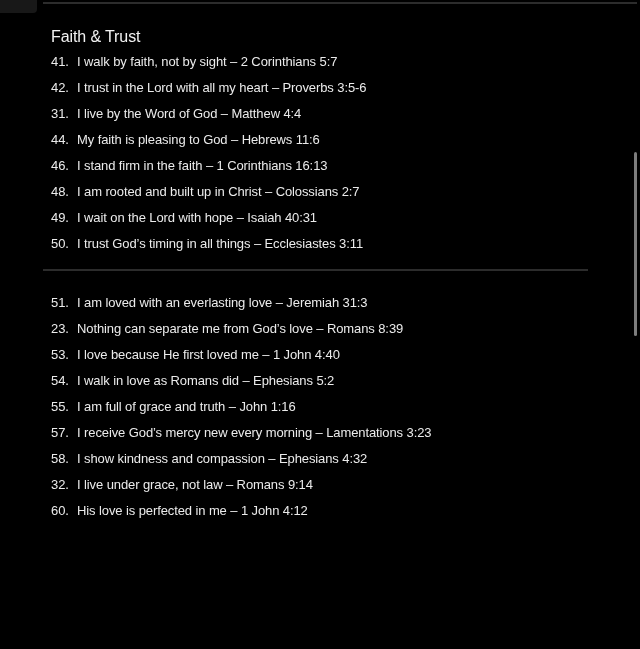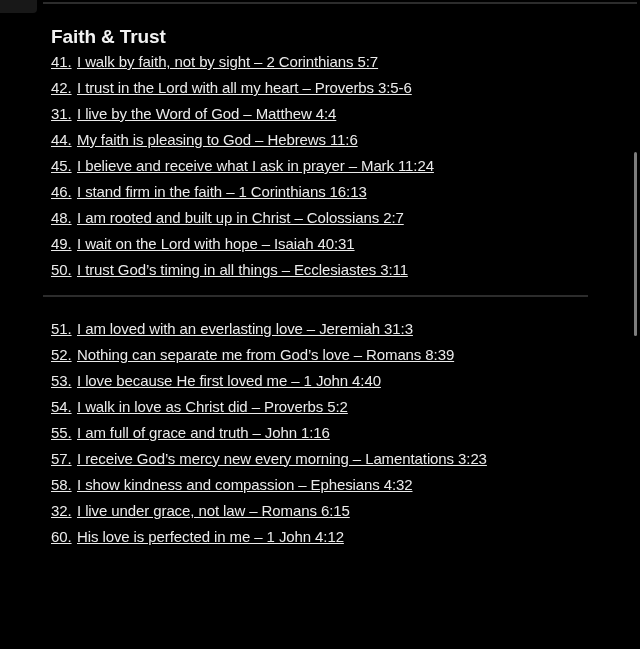--- a/index.html
+++ b/index.html
@@ -43,38 +43,37 @@
   }
   .content {
     position: absolute;
     left: 51px;
     top: 27px;
     width: 540px;
     color: var(--text);
   }
   .section-title {
     margin: 0 0 6px 0;
-    font-size: 19px;
+    font-size: 16px;
     line-height: 20px;
-    font-weight: 700;
+    font-weight: 400;
     color: var(--heading);
     letter-spacing: -0.1px;
   }
   .list {
     margin: 0;
     padding: 0;
   }
   .item {
     display: flex;
-    font-size: 15px;
+    font-size: 13px;
     line-height: 18px;
     margin-bottom: 8px;
     letter-spacing: -0.1px;
     color: var(--text);
-    text-decoration: underline;
   }
   .item .num {
     flex: none;
     width: 26px;
   }
   .item .txt {
     flex: 1;
   }
   .section-hr {
     height: 1.5px;
@@ -112,24 +111,20 @@
       </div>
       <div class="item">
         <span class="num">31.</span>
         <span class="txt">I live by the Word of God – Matthew 4:4</span>
       </div>
       <div class="item">
         <span class="num">44.</span>
         <span class="txt">My faith is pleasing to God – Hebrews 11:6</span>
       </div>
       <div class="item">
-        <span class="num">45.</span>
-        <span class="txt">I believe and receive what I ask in prayer – Mark 11:24</span>
-      </div>
-      <div class="item">
         <span class="num">46.</span>
         <span class="txt">I stand firm in the faith – 1 Corinthians 16:13</span>
       </div>
       <div class="item">
         <span class="num">48.</span>
         <span class="txt">I am rooted and built up in Christ – Colossians 2:7</span>
       </div>
       <div class="item">
         <span class="num">49.</span>
         <span class="txt">I wait on the Lord with hope – Isaiah 40:31</span>
@@ -139,46 +134,46 @@
         <span class="txt">I trust God’s timing in all things – Ecclesiastes 3:11</span>
       </div>
     </div>
     <div class="section-hr"></div>
     <div class="list">
       <div class="item">
         <span class="num">51.</span>
         <span class="txt">I am loved with an everlasting love – Jeremiah 31:3</span>
       </div>
       <div class="item">
-        <span class="num">52.</span>
+        <span class="num">23.</span>
         <span class="txt">Nothing can separate me from God’s love – Romans 8:39</span>
       </div>
       <div class="item">
         <span class="num">53.</span>
         <span class="txt">I love because He first loved me – 1 John 4:40</span>
       </div>
       <div class="item">
         <span class="num">54.</span>
-        <span class="txt">I walk in love as Christ did – Proverbs 5:2</span>
+        <span class="txt">I walk in love as Romans did – Ephesians 5:2</span>
       </div>
       <div class="item">
         <span class="num">55.</span>
         <span class="txt">I am full of grace and truth – John 1:16</span>
       </div>
       <div class="item">
         <span class="num">57.</span>
         <span class="txt">I receive God’s mercy new every morning – Lamentations 3:23</span>
       </div>
       <div class="item">
         <span class="num">58.</span>
         <span class="txt">I show kindness and compassion – Ephesians 4:32</span>
       </div>
       <div class="item">
         <span class="num">32.</span>
-        <span class="txt">I live under grace, not law – Romans 6:15</span>
+        <span class="txt">I live under grace, not law – Romans 9:14</span>
       </div>
       <div class="item">
         <span class="num">60.</span>
         <span class="txt">His love is perfected in me – 1 John 4:12</span>
       </div>
     </div>
   </div>
 
 <div class="scrollbar-thumb"></div>
 

